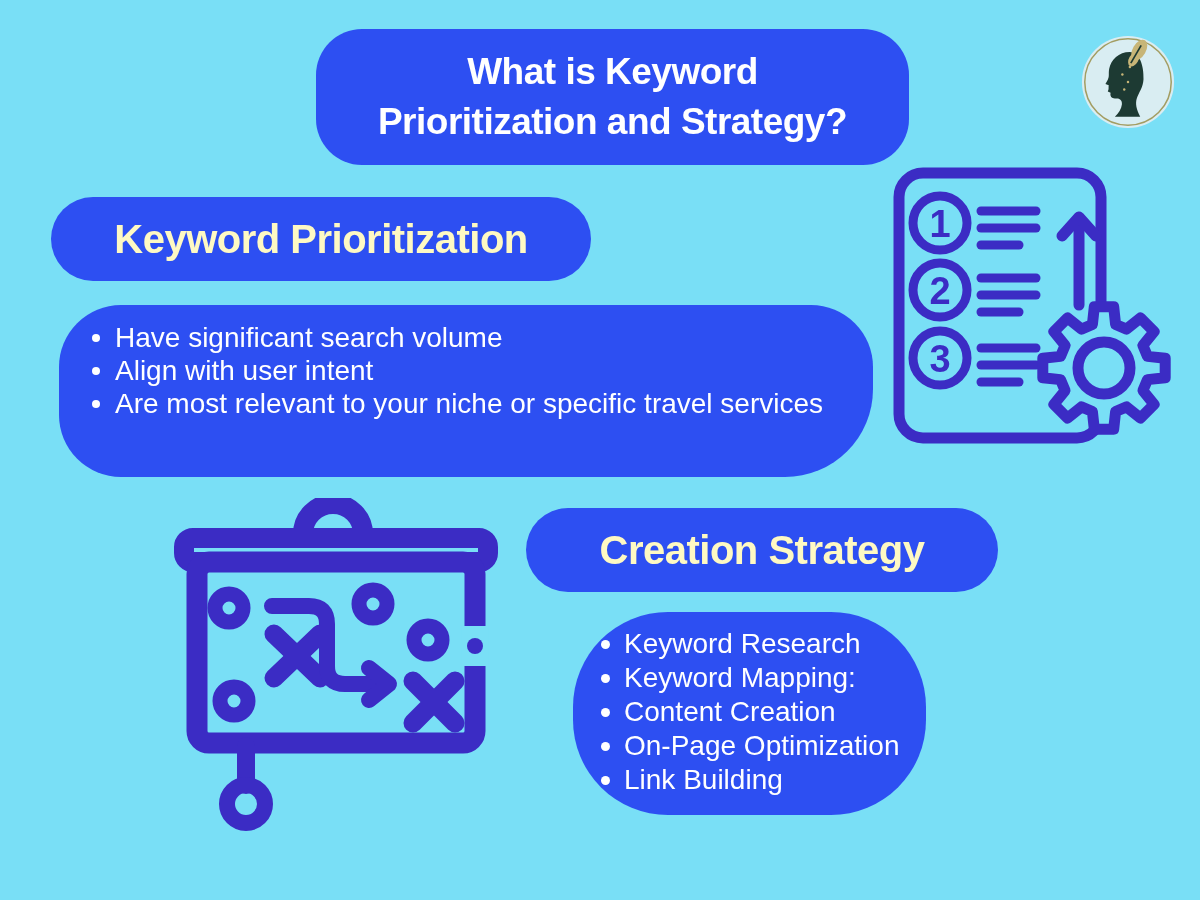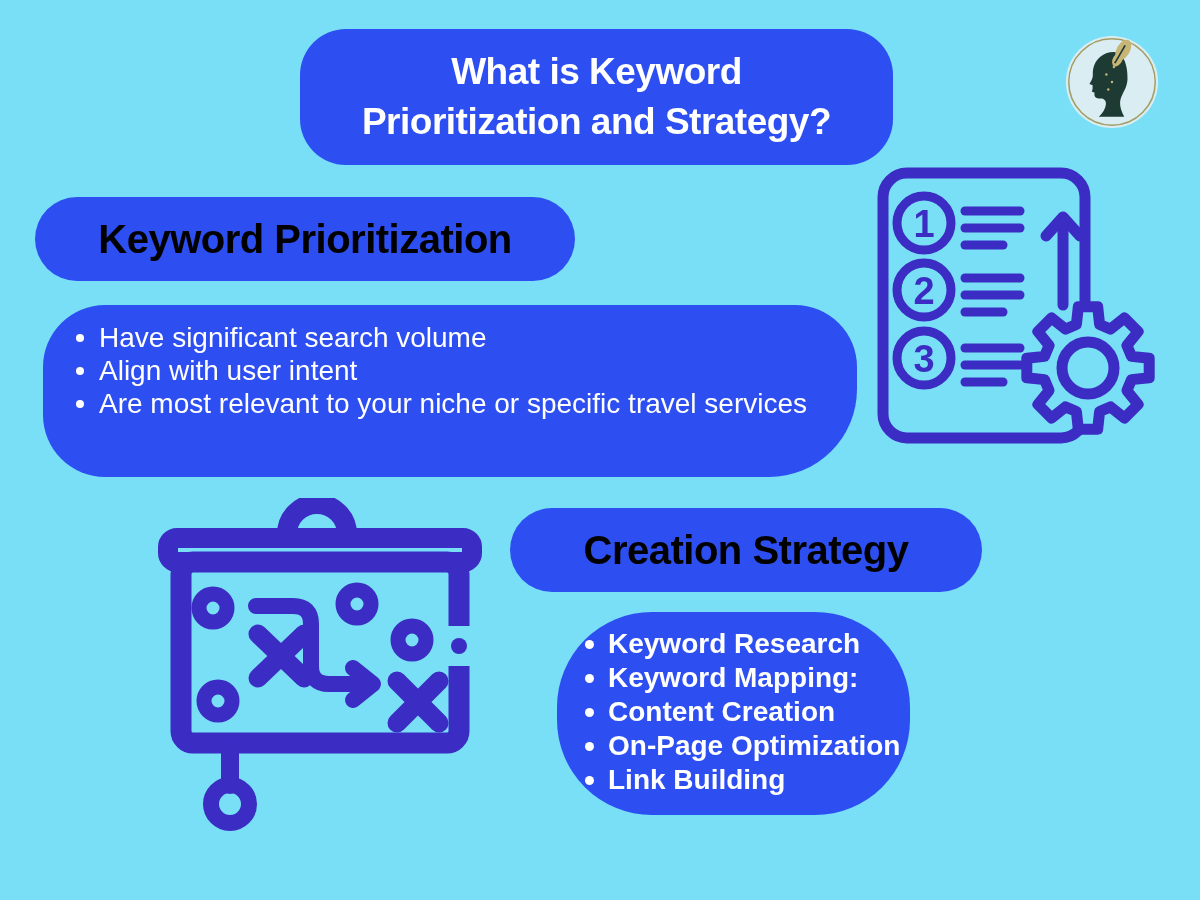--- a/index.html
+++ b/index.html
@@ -1,54 +1,54 @@
 <!DOCTYPE html>
 <html><head>
 <meta charset="utf-8">
 <style>
   html,body{margin:0;padding:0;background:#555;}
   .canvas{
     position:relative;width:1200px;height:900px;overflow:hidden;
     background:#79DFF6;
     font-family:"Liberation Sans","DejaVu Sans",sans-serif;
   }
-  .abs{position:absolute;}
+  .abs{position:absolute;margin-left:16px;}
   .blue-box{background:#2D4FF2;}
   .title-box{
     left:300px;top:29px;width:593px;height:136px;border-radius:46px;
     display:flex;flex-direction:column;align-items:center;justify-content:center;
   }
   .title-line{
     color:#FFFFFF;font-size:37px;font-weight:700;letter-spacing:-0.5px;
     line-height:50px;white-space:nowrap;text-align:center;
   }
   .pill{
     border-radius:42px;display:flex;align-items:center;justify-content:center;
   }
   .pill-1{left:35px;top:197px;width:540px;height:84px;}
   .pill-2{left:510px;top:508px;width:472px;height:84px;}
-  .pill-text{color:#000000;font-size:40px;font-weight:700;letter-spacing:-0.5px;white-space:nowrap;}
+  .pill-text{color:#fef9c3;font-size:40px;font-weight:700;letter-spacing:-0.5px;white-space:nowrap;}
   .bullets-1{
     left:43px;top:305px;width:814px;height:172px;
     border-radius:62px 62px 88px 62px;
     padding:16px 30px 0 33px;box-sizing:border-box;
   }
   .bullets-2{
     left:557px;top:612px;width:353px;height:203px;
     border-radius:95px;
     padding:15px 14px 0 28px;box-sizing:border-box;
   }
   ul.blist{list-style:none;margin:0;padding:0;}
   .bullets-1 li{display:flex;align-items:center;height:33px;}
   .bullets-2 li{display:flex;align-items:center;height:34px;}
   .dot{border-radius:50%;background:#FFFFFF;flex:0 0 auto;}
   .bullets-1 .dot{width:8px;height:8px;margin-right:15px;}
   .bullets-2 .dot{width:9px;height:9px;margin-right:14px;}
   .btext{color:#FFFFFF;font-size:28px;font-weight:400;white-space:nowrap;}
-  .bullets-2 .btext{font-weight:700;}
+  .bullets-2 .btext{font-weight:400;}
   .icon-list-wrap{left:870px;top:155px;width:290px;height:295px;}
   .icon-board-wrap{left:150px;top:498px;width:340px;height:340px;}
   .logo-wrap{left:1065px;top:35px;width:94px;height:94px;}
   svg{display:block;}
 </style>
 </head>
 <body>
 
 <div class="canvas">
 

